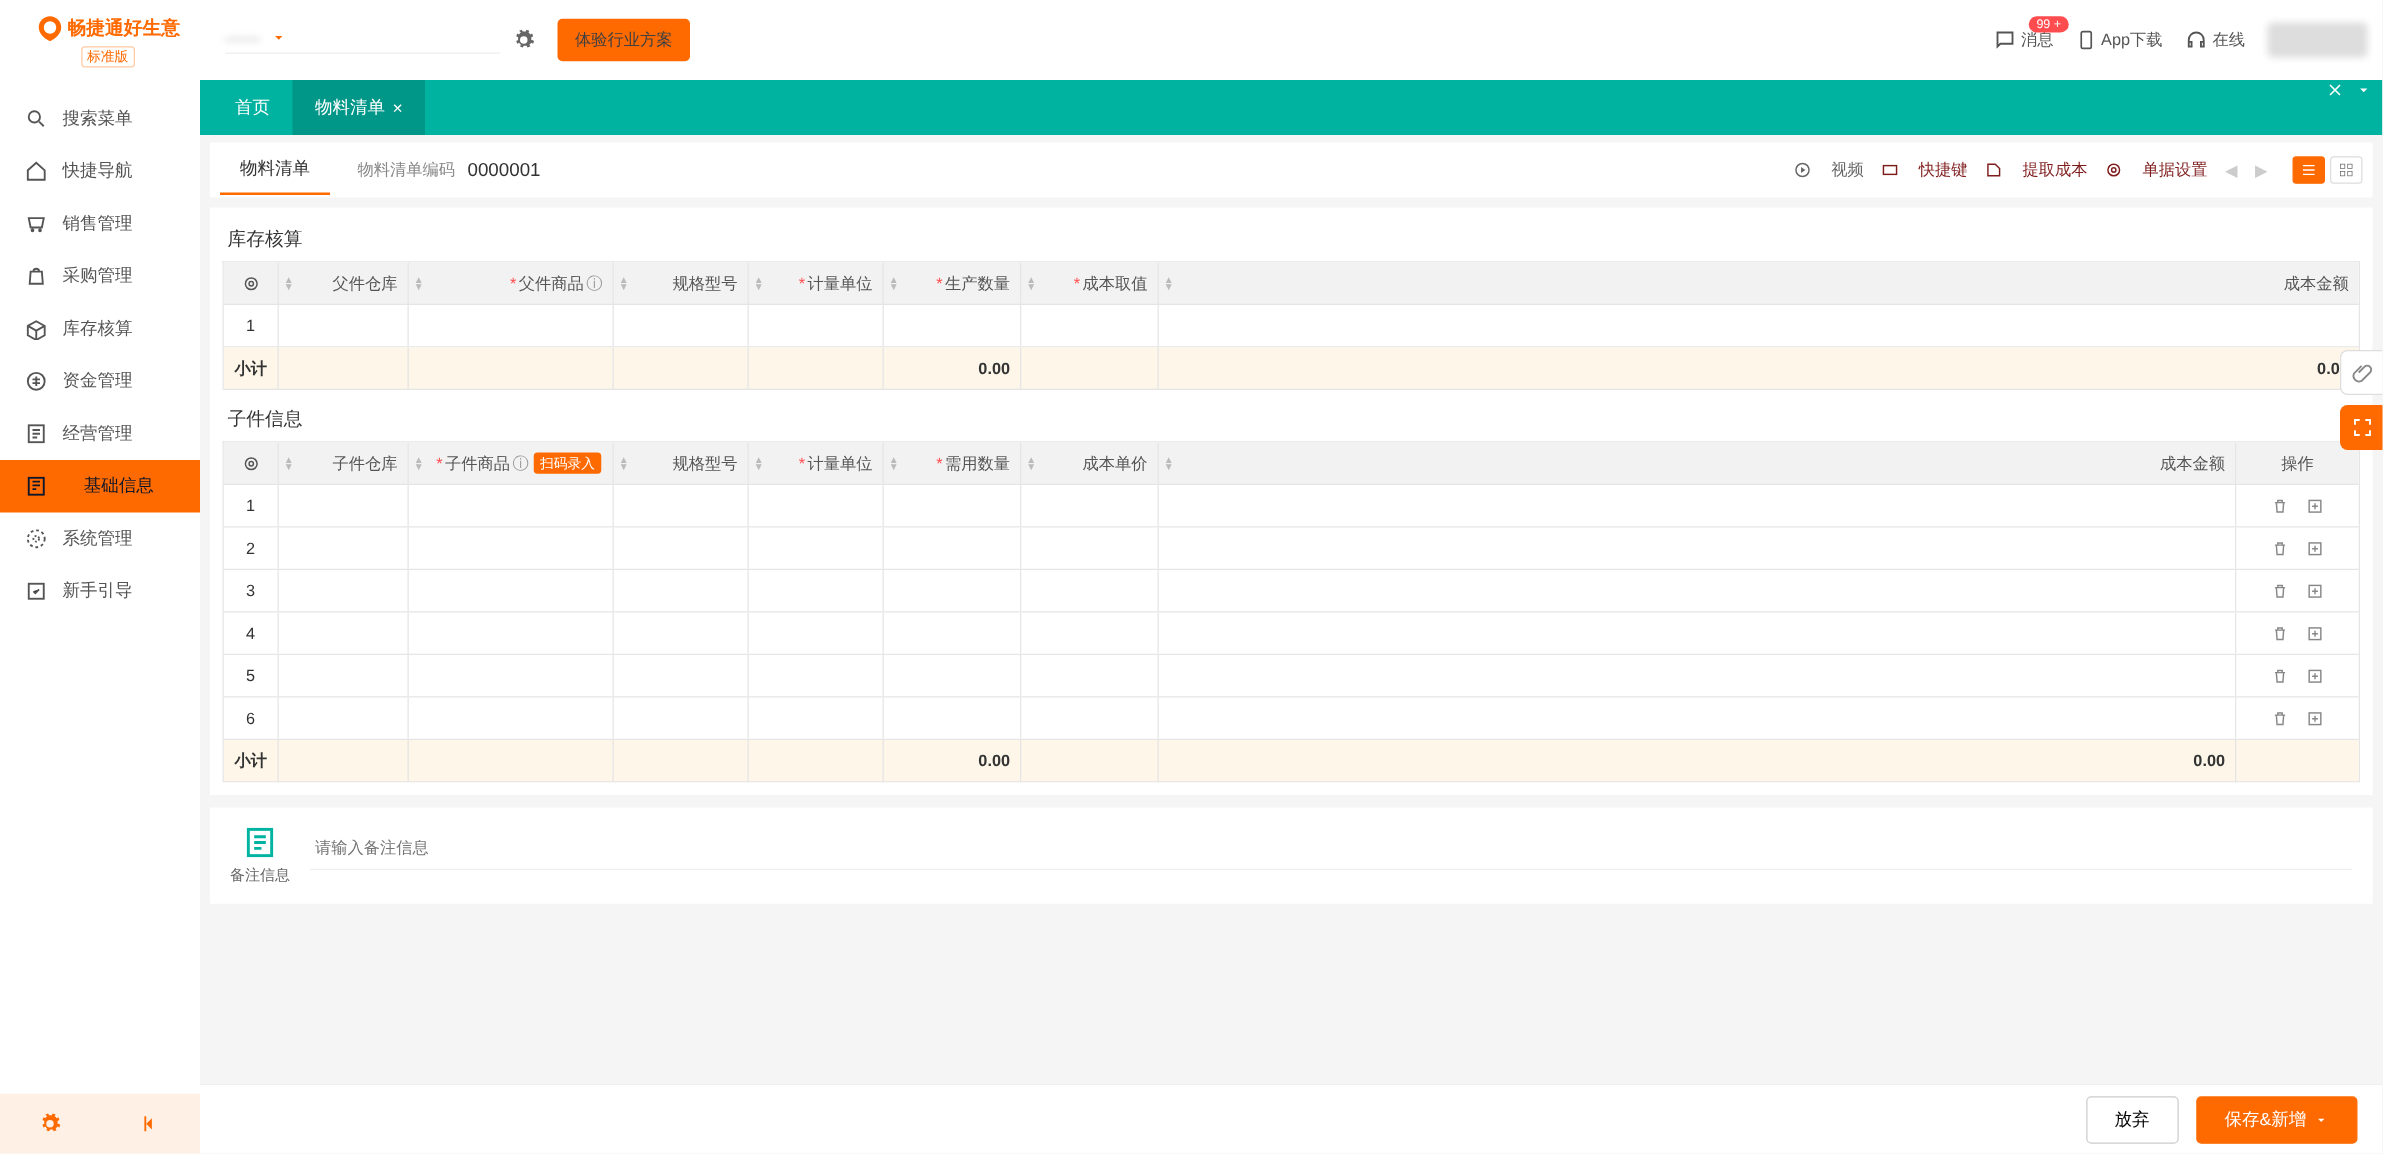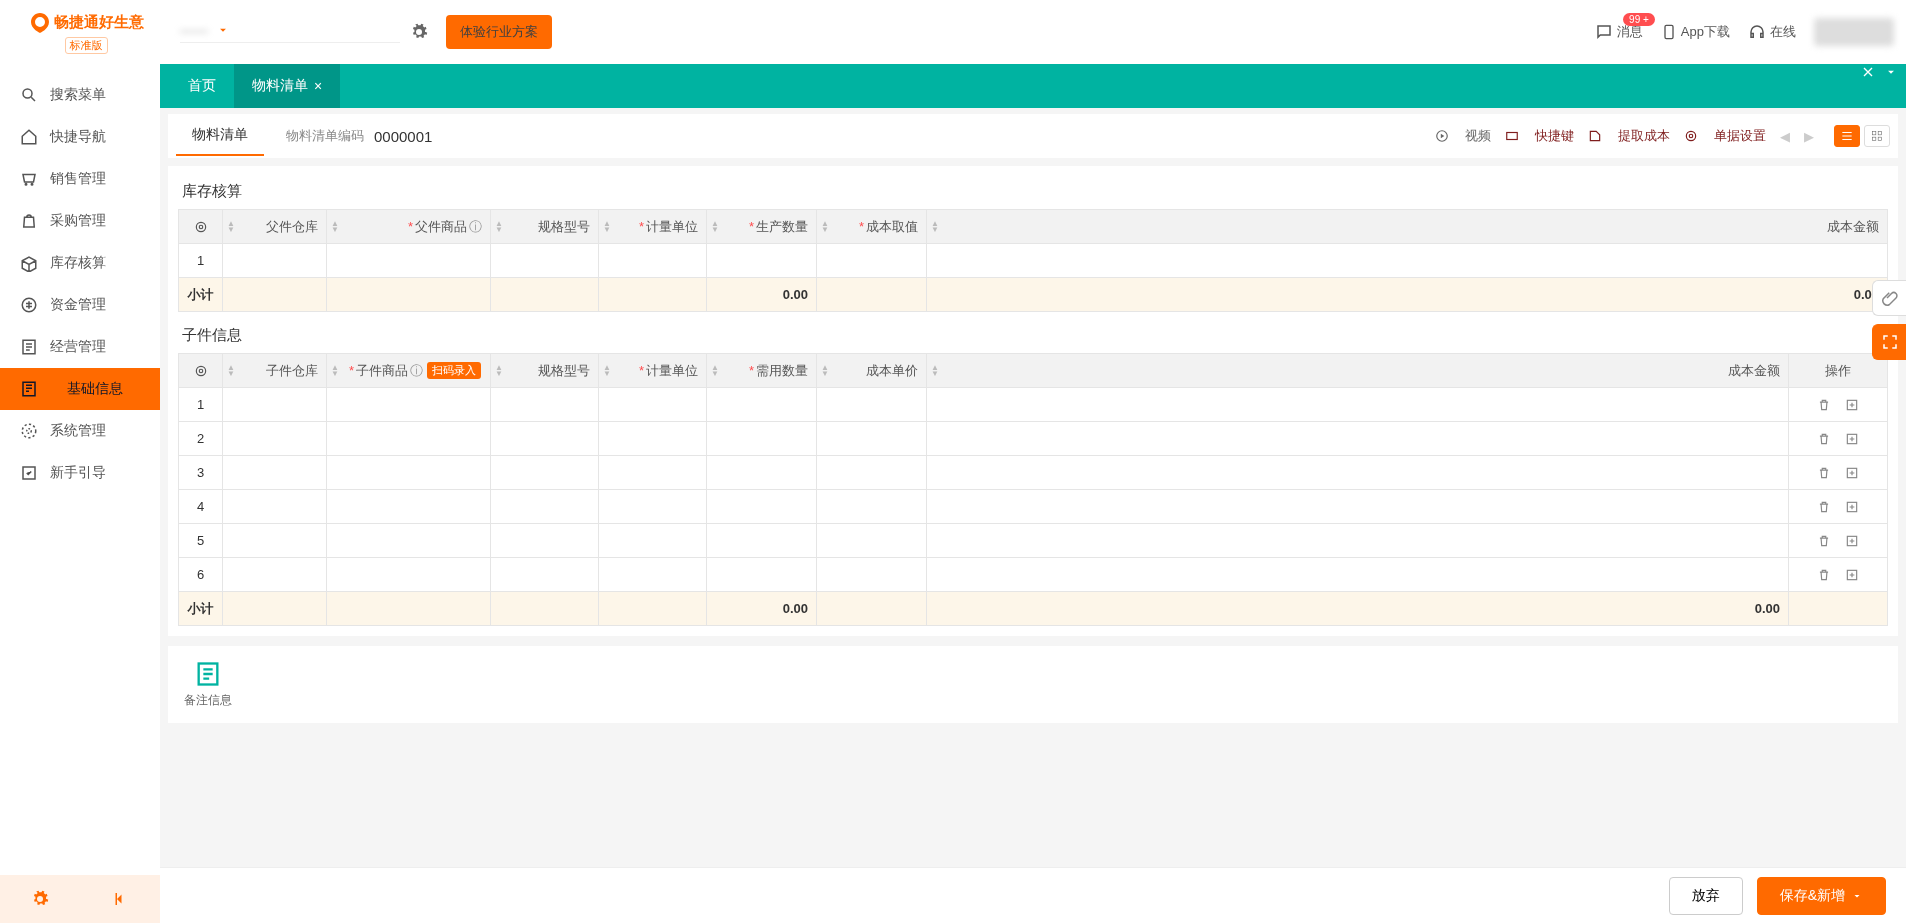--- a/index.html
+++ b/index.html
@@ -629,20 +629,21 @@
       </div>
 
       <div class="remark-card">
         <div class="remark-ic">
           <svg width="28" height="28" viewBox="0 0 24 24">
               <rect x="4" y="3" width="16" height="18" fill="none" stroke="currentColor" stroke-width="2"></rect>
               <path stroke="currentColor" stroke-width="2" d="M8 8h8M8 12h8M8 16h5"></path>
             </svg>
           <span class="lbl">备注信息</span>
         </div>
+        <input class="remark-input" placeholder="请输入备注信息" style="">
       </div>
     </div>
 
     <div class="footer-bar">
       <button class="btn">放弃</button>
       <button class="btn primary">
         <span>保存&amp;新增</span>
         <svg width="12" height="12" viewBox="0 0 24 24">
             <path fill="currentColor" d="M7 10l5 5 5-5z"></path>
           </svg>

